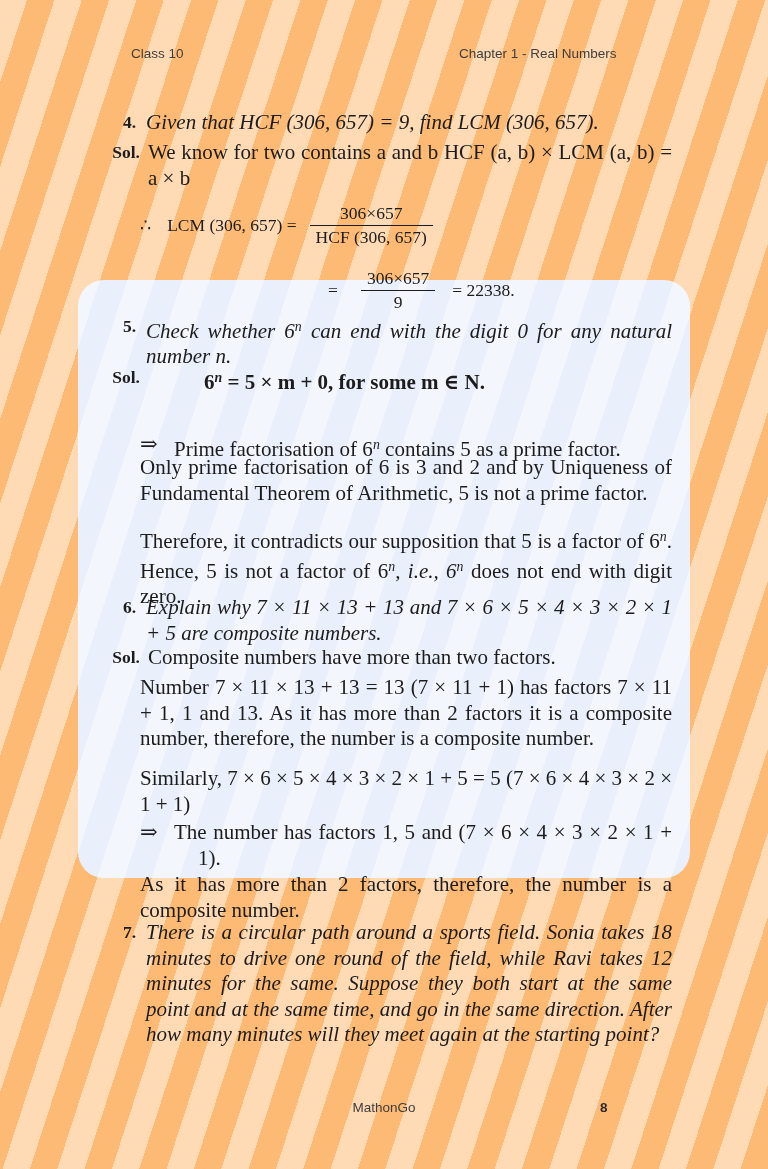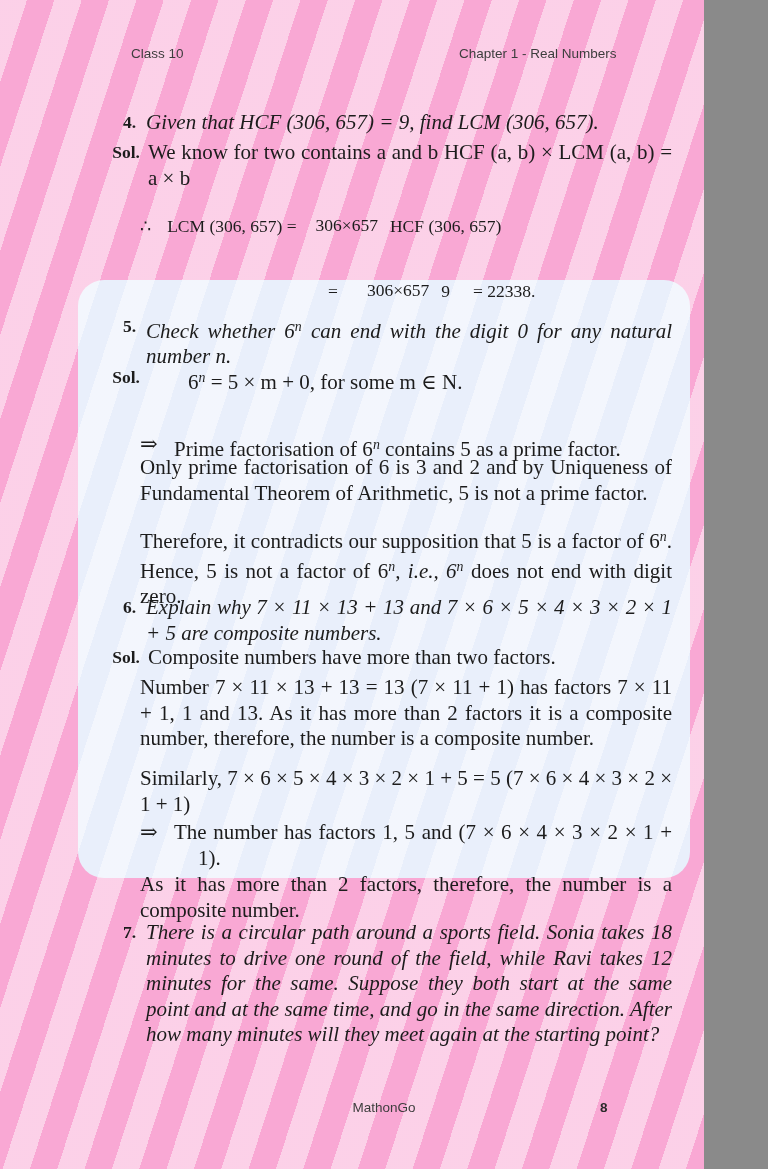--- a/index.html
+++ b/index.html
@@ -2,23 +2,23 @@
 <html><head>
 <meta charset="utf-8">
 <style>
   html, body {
     margin: 0;
     padding: 0;
     background: #8a8a8a;
   }
   .page {
     position: relative;
-    width: 704px;
+    width: 768px;
     height: 1169px;
-    background: #f9a8d4;
+    background: #fdba74;
     overflow: hidden;
     font-family: "Liberation Serif", "DejaVu Serif", serif;
     color: #1c1c1c;
   }
 
   
   .watermark {
     position: absolute;
     left: 0; top: 0;
     width: 768px; height: 1169px;
@@ -130,21 +130,22 @@
     text-justify: inter-word;
   }
   .q-text {
     font-style: italic;
   }
   .mono-ital {
     font-style: italic;
   }
   .indent-1 {
     display: block;
-    margin-left: 40px;
+    margin-left: 56px;
+    font-weight: bold;
   }
   .arrow-row {
     display: flex;
     align-items: flex-start;
   }
   .arrow-glyph {
     flex: 0 0 auto;
     width: 34px;
   }
   .arrow-body {
@@ -169,24 +170,24 @@
     font-size: 17.5px;
   }
   .eq-sym {
     margin-right: 16px;
   }
   .eq-txt {
     white-space: nowrap;
   }
   .frac {
     display: inline-flex;
-    flex-direction: row;
+    flex-direction: column;
     align-items: center;
     vertical-align: middle;
-    margin: 12px 7px;
+    margin: 0 7px;
   }
   .frac .num {
     padding: 0 6px 1px 6px;
     white-space: nowrap;
   }
   .frac .bar {
     width: 100%;
     height: 1.4px;
     background: #1c1c1c;
   }

